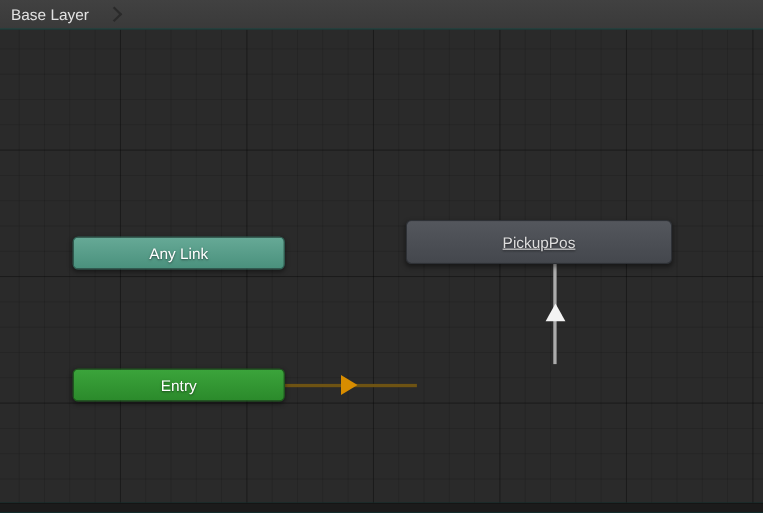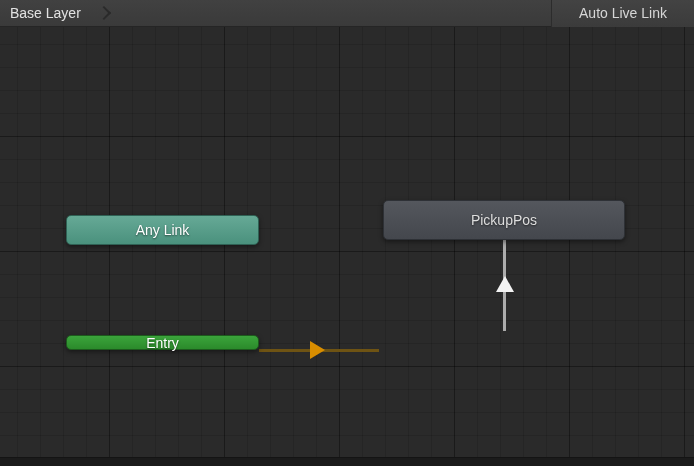--- a/index.html
+++ b/index.html
@@ -82,29 +82,30 @@
     box-shadow: 0 2px 5px rgba(0,0,0,0.45);
     cursor: pointer;
   }
   .node-anystate {
     left: 66px; top: 188px;
     width: 193px; height: 30px;
     background: linear-gradient(#66a996, #4a917d);
     border: 1px solid #2f6154;
   }
   .node-pickup {
-    left: 383px; top: 173px;
+    left: 369px; top: 173px;
     width: 242px; height: 40px;
     background: linear-gradient(#54575d, #44474d);
     border: 1px solid #2e3136;
     color: #dedede;
+    text-decoration: underline;
   }
   .node-entry {
     left: 66px; top: 308px;
-    width: 193px; height: 15px;
+    width: 193px; height: 30px;
     background: linear-gradient(#3ba43b, #2b8a2b);
     border: 1px solid #1d5a1d;
   }
   .node-default {
     left: 379px; top: 304px;
     width: 242px; height: 42px;
     background: linear-gradient(#f39d13, #cd7e00);
     border: 1px solid #8a5800;
     box-shadow: 0 0 0 2px #6aa7dd, 0 0 9px 3px rgba(100,165,230,0.65);
   }
@@ -148,21 +149,20 @@
   }
 </style>
 </head>
 <body>
 
 <div class="window">
 
   <div class="header">
     <div class="breadcrumb">Base Layer</div>
     <div class="breadcrumb-chevron"></div>
-    <div class="live-link-button">Auto Live Link</div>
   </div>
 
   <div class="canvas">
 
     <div class="edge edge-entry-line"></div>
     <div class="edge edge-entry-arrow"></div>
 
     <div class="edge edge-pickup-line"></div>
     <div class="edge edge-pickup-arrow"></div>
 

